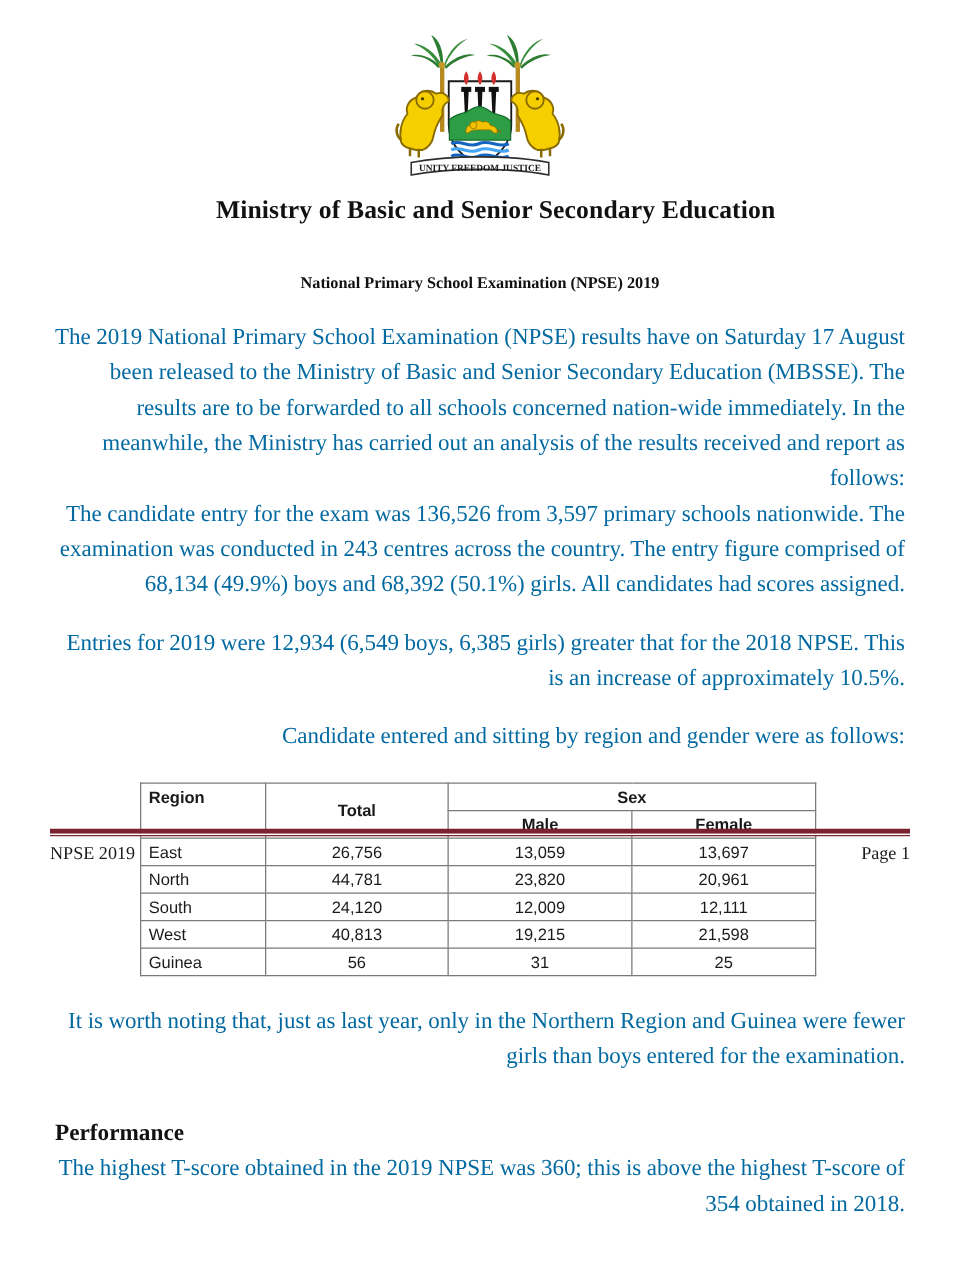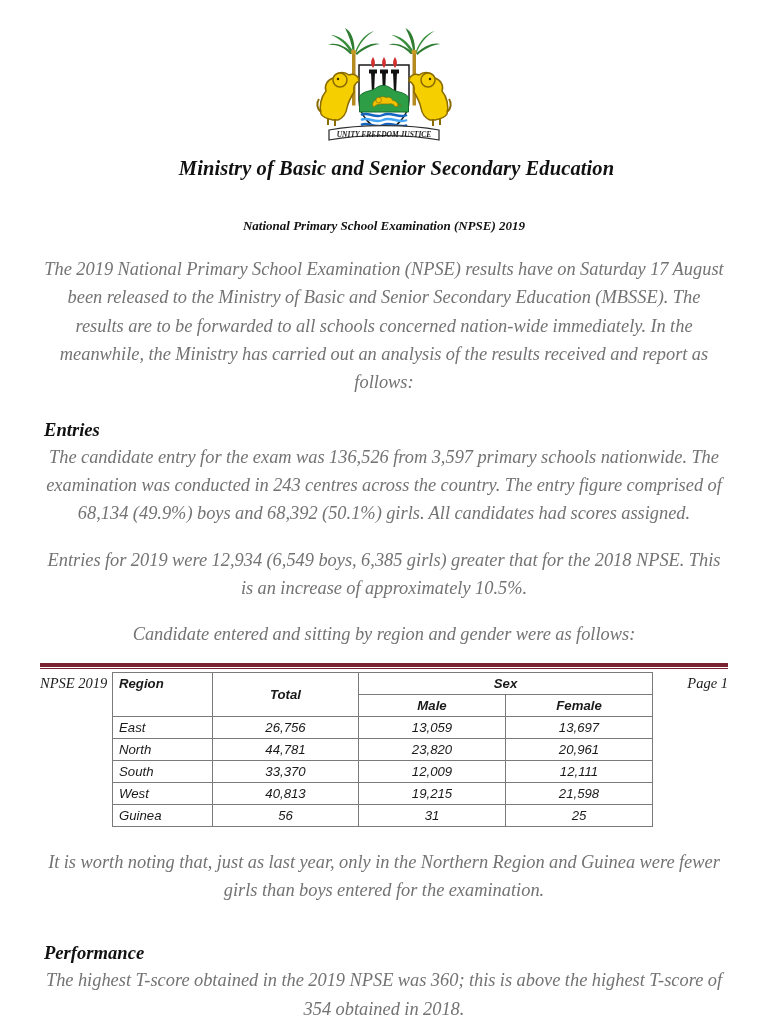--- a/index.html
+++ b/index.html
@@ -15,21 +15,20 @@
     color: #1a1a1a;
     overflow: hidden;
   }
 
   .page {
     position: relative;
     width: 768px;
     height: 728px;
     box-sizing: border-box;
     padding: 0;
-    font-style: italic;
   }
 
   
   .crest-wrap {
     width: 100%;
     display: flex;
     justify-content: center;
     padding-top: 24px;
   }
   .crest {
@@ -57,22 +56,22 @@
   }
 
   
   .body-block {
     padding: 0 44px 0 44px;
   }
   p.para {
     font-size: 18.4px;
     line-height: 1.54;
     margin: 0;
-    color: #737373;
-    text-align: center;
+    color: #0369a1;
+    text-align: right;
     word-spacing: -0.2px;
   }
   p.para.gap-lg { margin-top: 21px; }
   p.para.gap-md { margin-top: 18px; }
 
   h2.section {
     font-size: 18.6px;
     font-weight: bold;
     margin: 22px 0 2px 0;
     color: #111;
@@ -242,21 +241,20 @@
   </div>
 
   <div class="ministry-title">Ministry of Basic and Senior Secondary Education</div>
 
   <div class="doc-title">National Primary School Examination (NPSE) 2019</div>
 
   <div class="body-block">
 
     <p class="para gap-lg">The 2019 National Primary School Examination (NPSE) results have on Saturday 17 August been released to the Ministry of Basic and Senior Secondary Education (MBSSE). The results are to be forwarded to all schools concerned nation-wide immediately. In the meanwhile, the Ministry has carried out an analysis of the results received and report as follows:</p>
 
-    <h2 class="section">Entries</h2>
 
     <p class="para">The candidate entry for the exam was 136,526 from 3,597 primary schools nationwide.  The examination was conducted in 243 centres across the country. The entry figure comprised of 68,134 (49.9%) boys and 68,392 (50.1%) girls.  All candidates had scores assigned.</p>
 
     <p class="para gap-md">Entries for 2019 were 12,934 (6,549 boys, 6,385 girls) greater that for the 2018 NPSE. This is an increase of approximately 10.5%.</p>
 
     <p class="para gap-md">Candidate entered and sitting by region and gender were as follows:</p>
   </div>
 
   <div class="table-wrap">
     <table class="data">
@@ -285,21 +283,21 @@
           <td class="num">13,697</td>
         </tr>
         <tr>
           <td class="region-cell">North</td>
           <td class="num">44,781</td>
           <td class="num">23,820</td>
           <td class="num">20,961</td>
         </tr>
         <tr>
           <td class="region-cell">South</td>
-          <td class="num">33,370</td>
+          <td class="num">24,120</td>
           <td class="num">12,009</td>
           <td class="num">12,111</td>
         </tr>
         <tr>
           <td class="region-cell">West</td>
           <td class="num">40,813</td>
           <td class="num">19,215</td>
           <td class="num">21,598</td>
         </tr>
         <tr>

